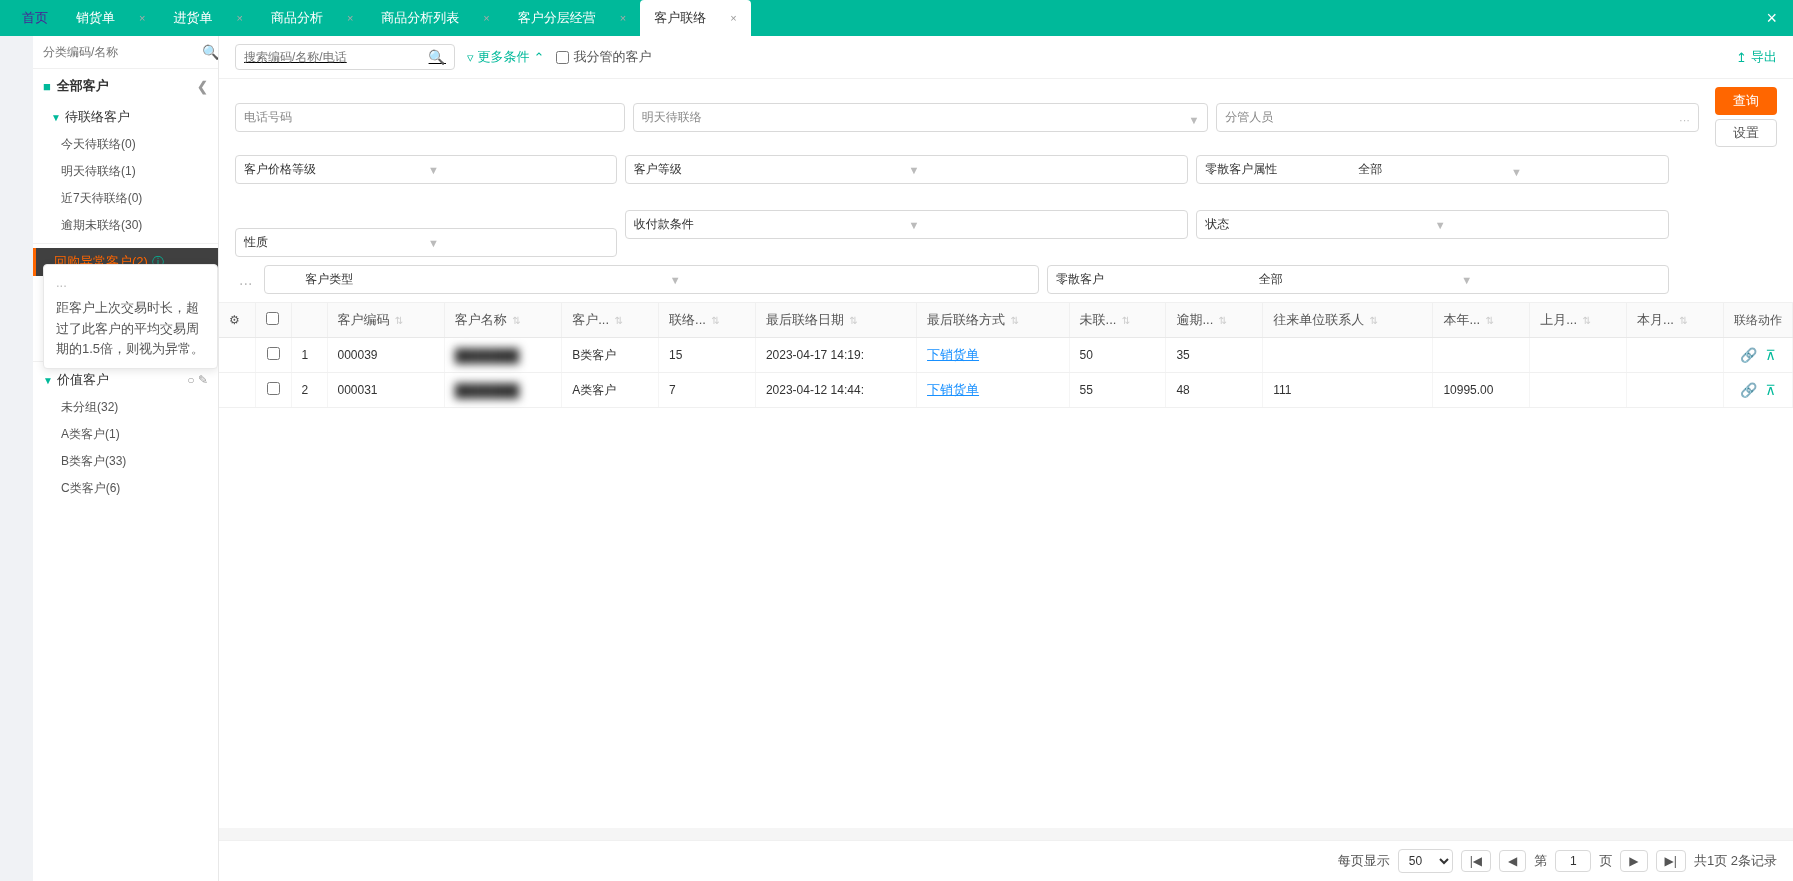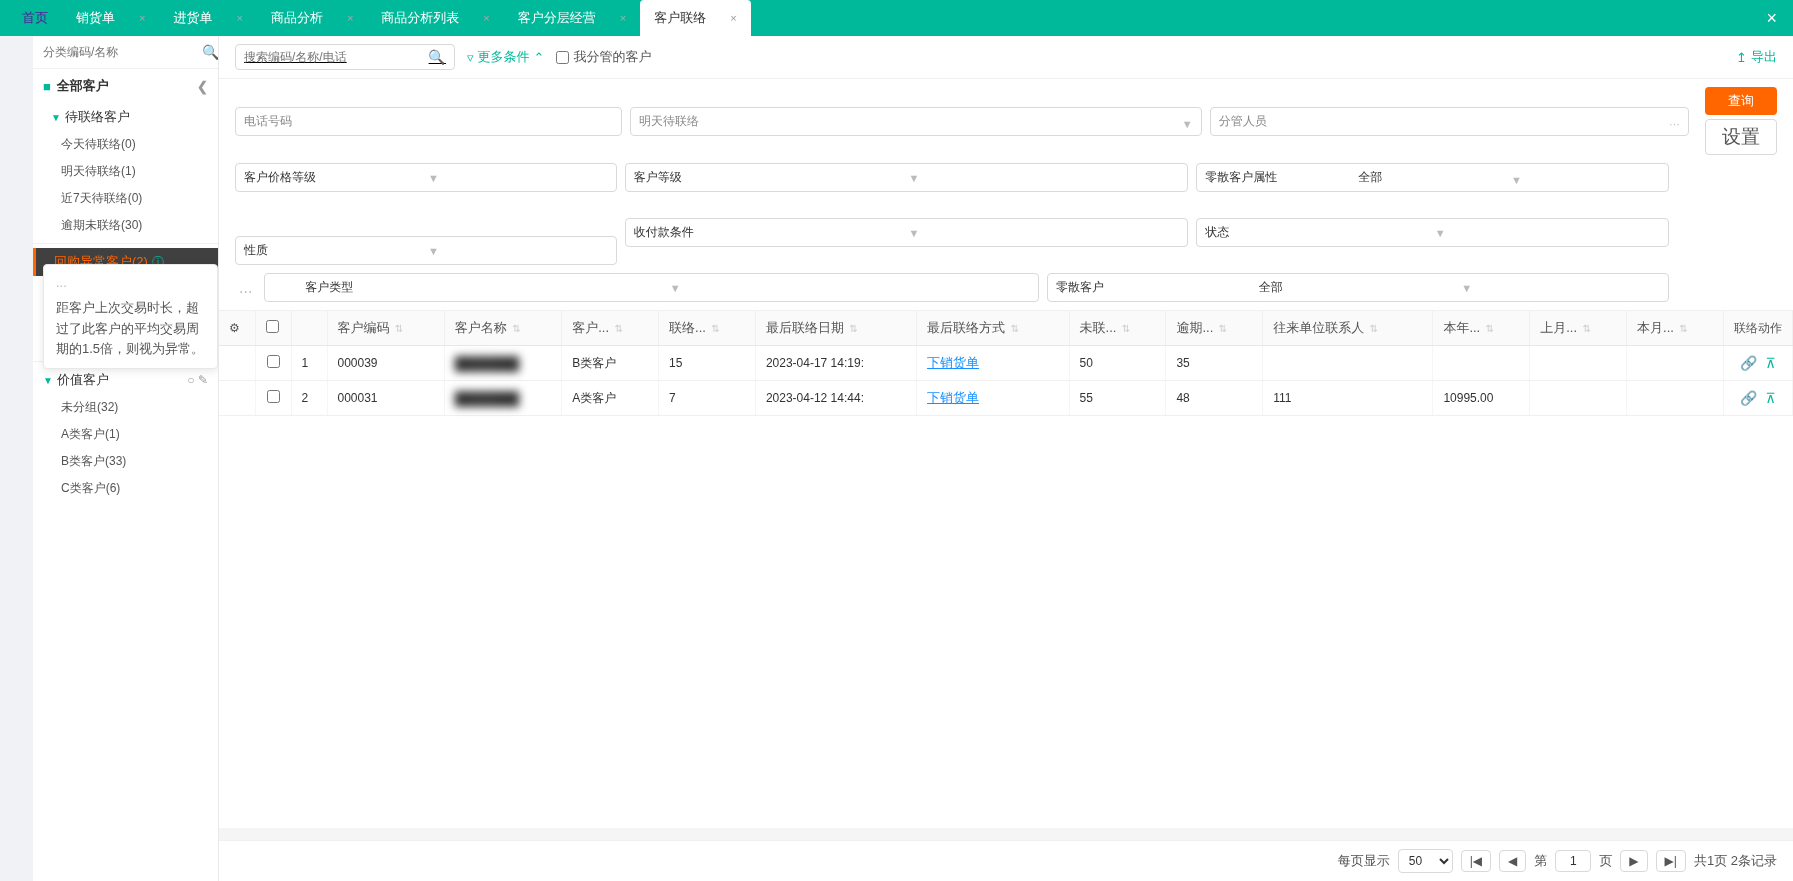--- a/index.html
+++ b/index.html
@@ -136,21 +136,21 @@
     }
     .adv-sel span { font-size: 12px; color: #333; flex: 1; }
     .adv-sel .da { color: #bbb; font-size: 11px; }
     .action-btns { display: flex; flex-direction: column; gap: 4px; margin-left: 8px; }
     .btn-query {
       background: #f60; color: #fff; border: none; border-radius: 4px;
       padding: 5px 18px; cursor: pointer; font-size: 13px; white-space: nowrap;
     }
     .btn-settings {
       background: #fff; color: #555; border: 1px solid #d9d9d9; border-radius: 4px;
-      padding: 4px 16px; cursor: pointer; font-size: 19px; white-space: nowrap;
+      padding: 4px 16px; cursor: pointer; font-size: 13px; white-space: nowrap;
     }
     .dots-btn {
       background: none; border: none; color: #bbb; font-size: 16px; cursor: pointer; padding: 0 4px;
     }
     .inline-label { color: #888; font-size: 12px; white-space: nowrap; }
 
     
     .table-wrap {
       flex: 1; overflow: auto; background: #fff; position: relative;
     }

